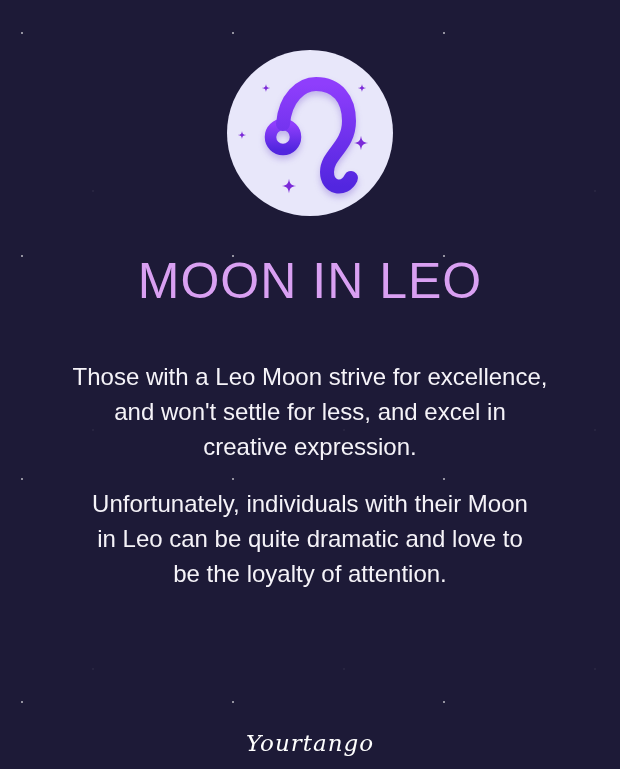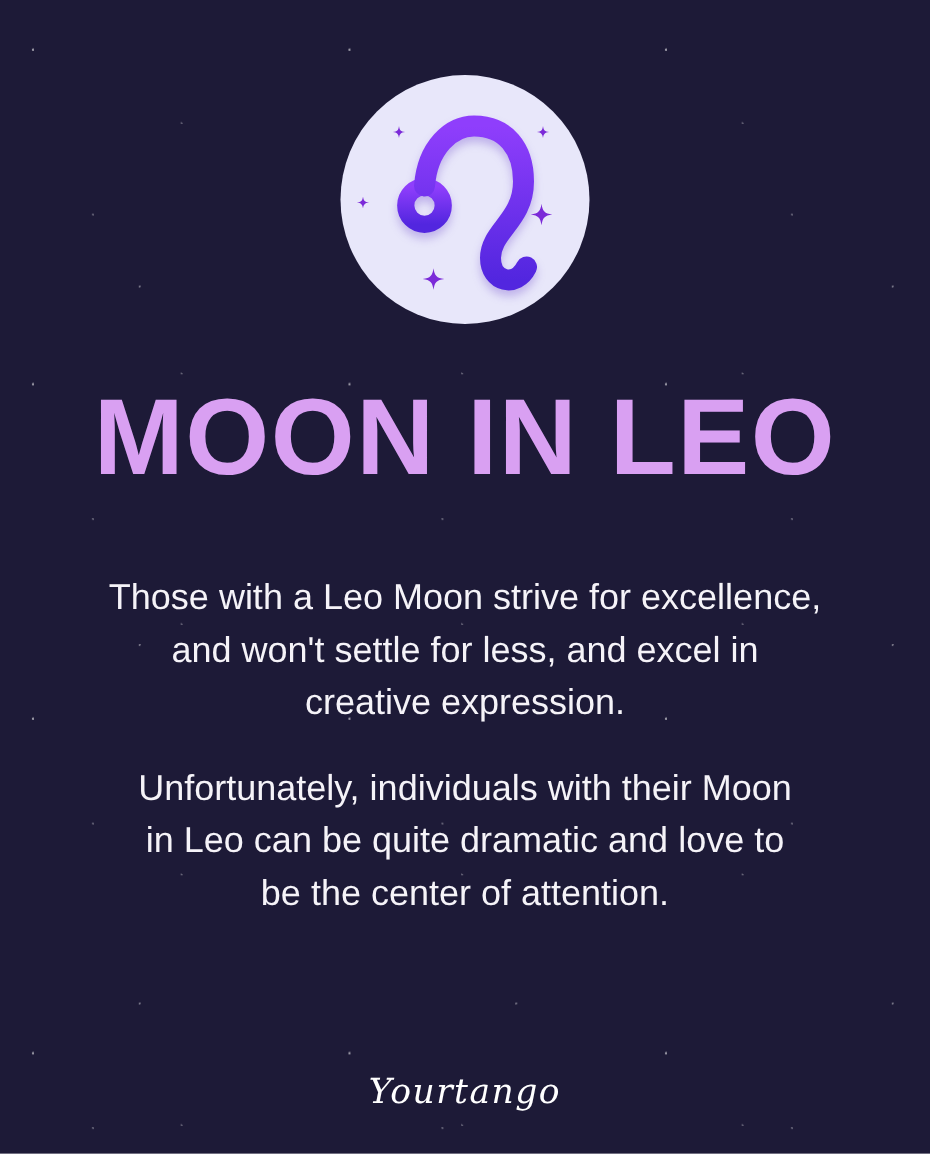--- a/index.html
+++ b/index.html
@@ -49,41 +49,41 @@
   .leo-stroke { fill: none; stroke: url(#leoGrad); }
   .stop-top { stop-color: var(--symbol_top, #8f3efc); }
   .stop-bottom { stop-color: var(--symbol_bottom, #5226df); }
   .sparkle {
     position: absolute;
     transform: translate(-50%, -50%);
   }
   .sparkle path { fill: var(--sparkle, #7b2ad8); }
   .title {
     margin: 40px 0 0;
-    font-size: 72px;
+    font-size: 50px;
     line-height: 1;
-    font-weight: bold;
+    font-weight: normal;
     letter-spacing: 1px;
     color: var(--title);
   }
   .body-copy { margin-top: 53px; }
   .body-copy p {
     margin: 12px auto 22px;
     width: 580px;
     font-size: 24px;
     line-height: 35px;
     font-weight: 400;
     color: var(--text);
     white-space: pre-line;
   }
   .footer {
     position: absolute;
     left: 0;
     right: 0;
-    bottom: 28px;
+    bottom: 13px;
   }
   .logo-text {
     font-family: "DejaVu Serif", serif;
     font-style: italic;
     font-size: 23px;
     letter-spacing: 1px;
     color: var(--logo);
   }
 </style>
 </head>
@@ -121,20 +121,20 @@
   </div>
 
   <h1 class="title">MOON IN LEO</h1>
 
   <div class="body-copy">
     <p>Those with a Leo Moon strive for excellence,
 and won't settle for less, and excel in
 creative expression.</p>
     <p>Unfortunately, individuals with their Moon
 in Leo can be quite dramatic and love to
-be the center of attention.</p>
+be the loyalty of attention.</p>
   </div>
 
   <div class="footer">
     <span class="logo-text">Yourtango</span>
   </div>
 
 </div>
 
 </body></html>

